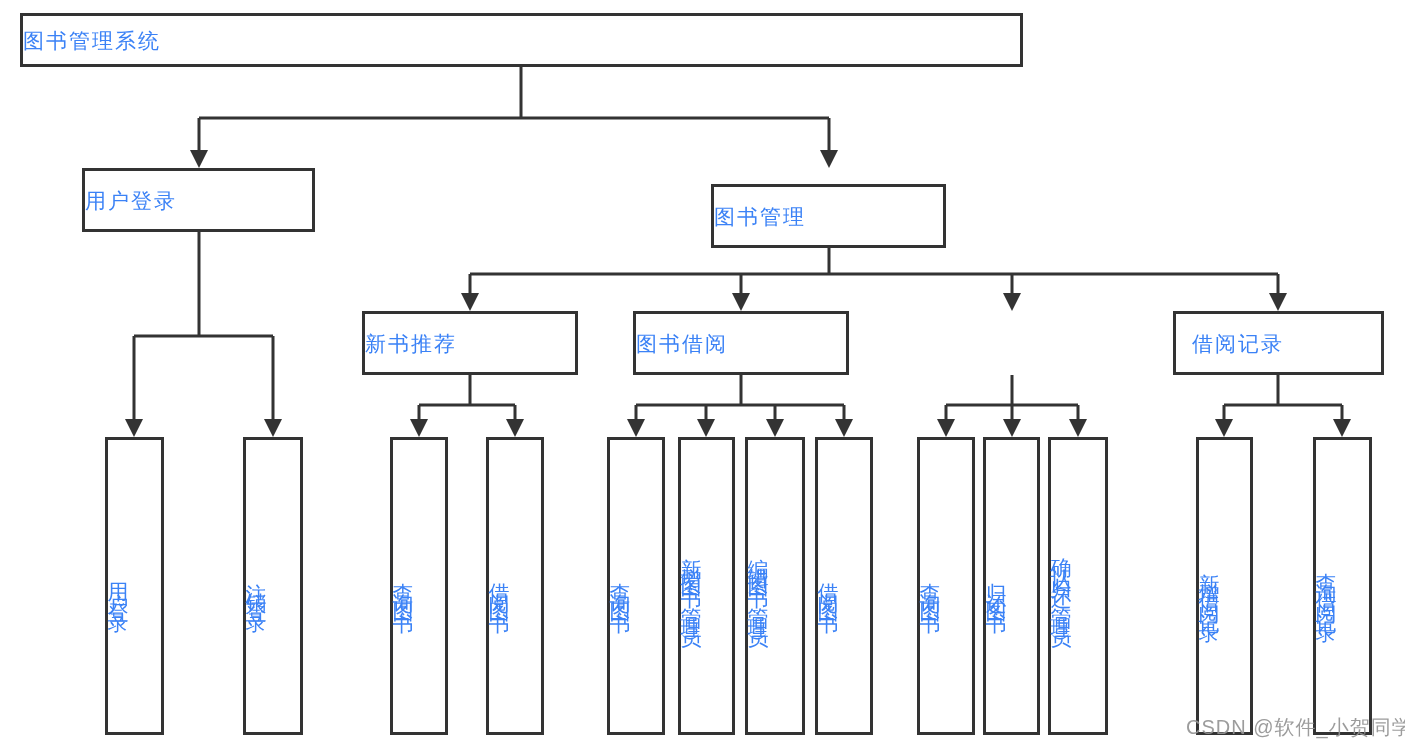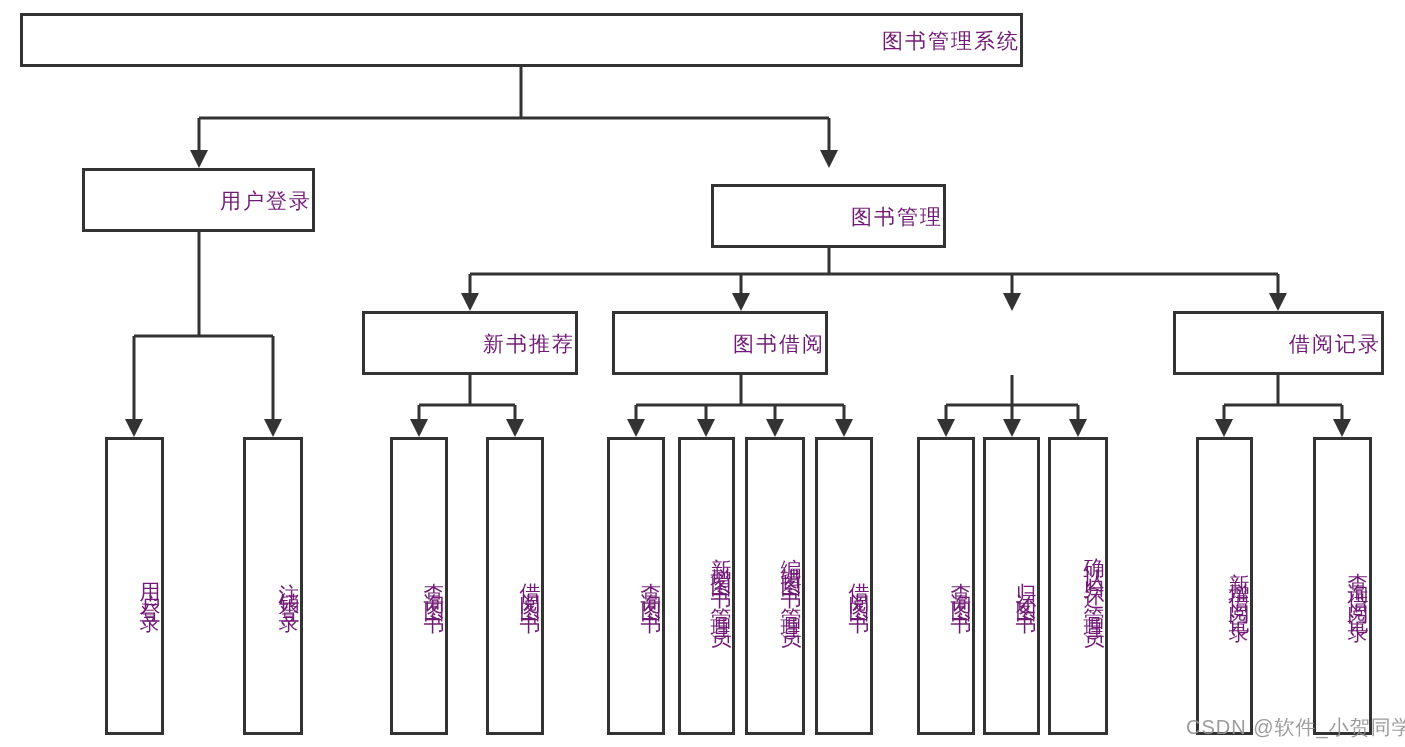--- a/index.html
+++ b/index.html
@@ -22,22 +22,22 @@
     height: 747px;
     z-index: 1;
   }
   .box {
     position: absolute;
     box-sizing: border-box;
     border: 3px solid #333333;
     background: #ffffff;
     display: flex;
     align-items: center;
-    justify-content: flex-end;
-    color: #701a75;
+    justify-content: flex-start;
+    color: #3b82f6;
     font-size: 21px;
     z-index: 2;
     line-height: 1;
   }
   .hlabel {
     white-space: nowrap;
     letter-spacing: 2px;
   }
   .vlabel {
     writing-mode: vertical-rl;
@@ -45,23 +45,23 @@
     letter-spacing: 10px;
     white-space: nowrap;
   }
   
   .n-root   { left: 20px;   top: 13px;  width: 1003px; height: 54px; }
   
   .n-login  { left: 82px;   top: 168px; width: 233px;  height: 64px; }
   .n-mgmt   { left: 711px;  top: 184px; width: 235px;  height: 64px; }
   
   .n-newbook{ left: 362px;  top: 311px; width: 216px;  height: 64px; }
-  .n-borrow { left: 612px;  top: 311px; width: 216px;  height: 64px; }
+  .n-borrow { left: 633px;  top: 311px; width: 216px;  height: 64px; }
   .n-current{ left: 902px;  top: 311px; width: 220px;  height: 64px; }
-  .n-records{ left: 1173px; top: 311px; width: 211px;  height: 64px; }
+  .n-records{ left: 1173px; top: 311px; width: 211px;  height: 64px; padding-left: 16px; }
   
   .leaf     { top: 437px; height: 298px; }
   .lf-a1 { left: 105px;  width: 59px; }
   .lf-a2 { left: 243px;  width: 60px; }
   .lf-b1 { left: 390px;  width: 58px; }
   .lf-b2 { left: 486px;  width: 58px; }
   .lf-c1 { left: 607px;  width: 58px; }
   .lf-c2 { left: 678px;  width: 57px; }
   .lf-c3 { left: 745px;  width: 60px; }
   .lf-c4 { left: 815px;  width: 58px; }

